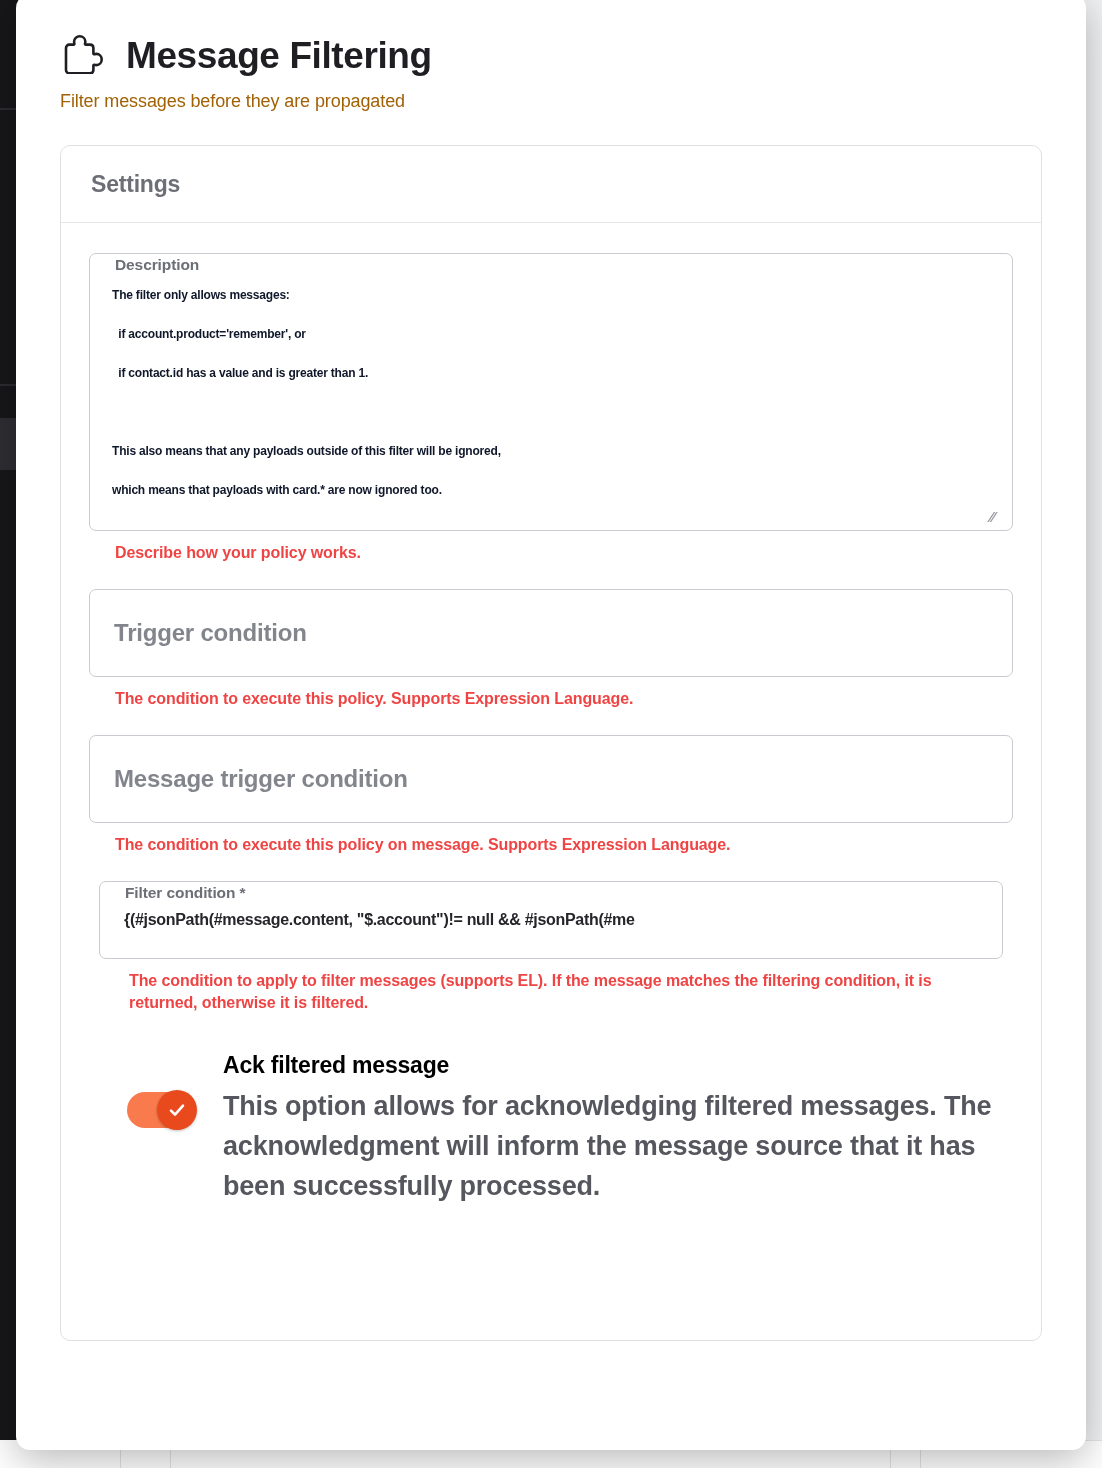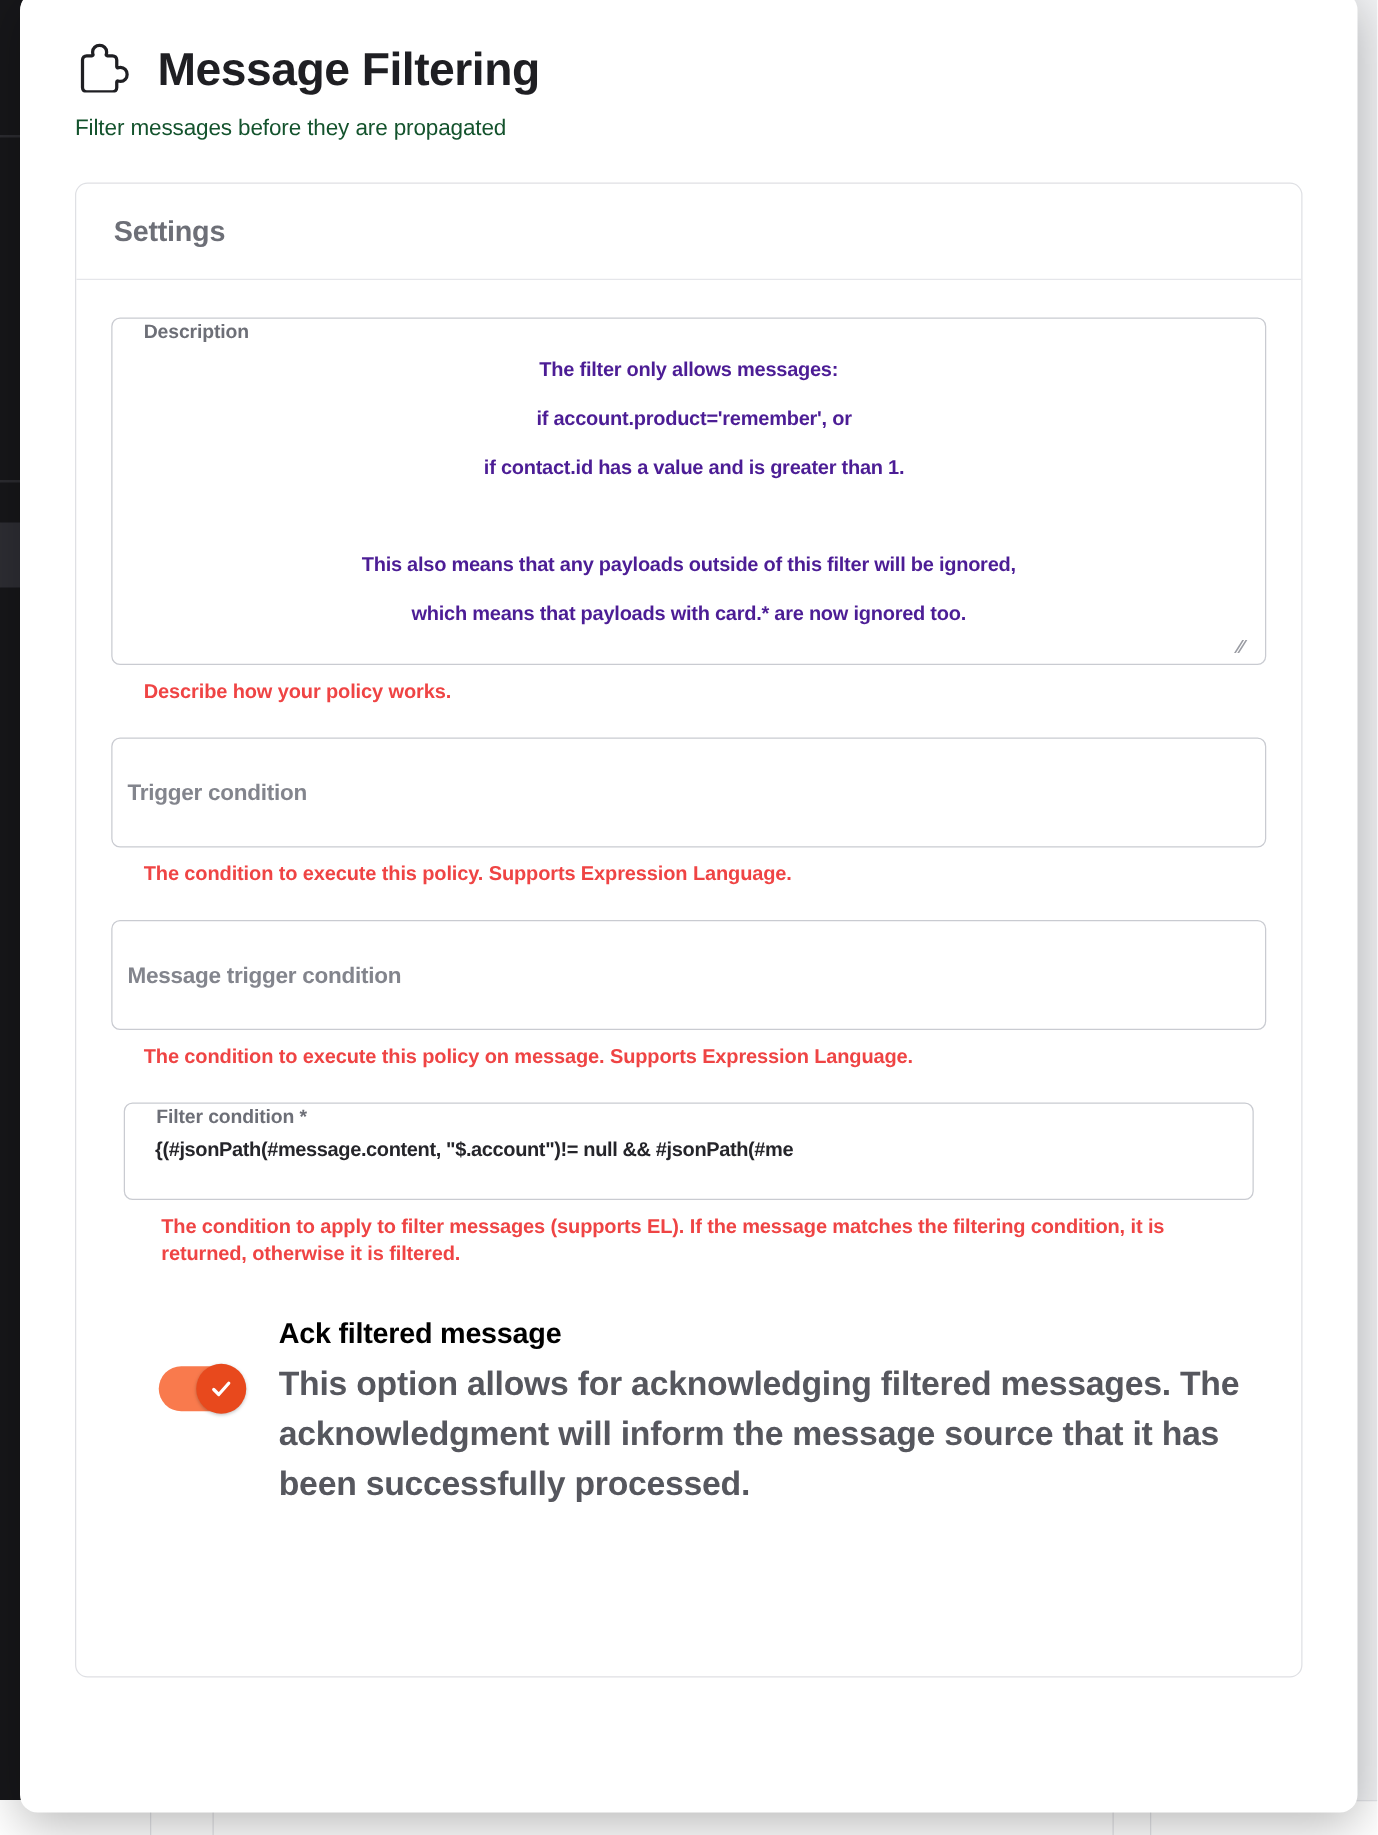--- a/index.html
+++ b/index.html
@@ -95,21 +95,21 @@
   .modal-title {
     font-size: 37px;
     font-weight: bold;
     color: #1f1f23;
     letter-spacing: -0.4px;
     line-height: 1.1;
   }
   .modal-subtitle {
     margin-top: 13px;
     font-size: 18px;
-    color: #14532d;
+    color: #a16207;
     letter-spacing: -0.1px;
   }
 
   
   .card {
     margin: 33px 44px 0 44px;
     border: 1px solid #dfe0e4;
     border-radius: 10px;
     background: #ffffff;
     overflow: hidden;
@@ -146,27 +146,26 @@
     top: -10px; left: 18px;
     background: #ffffff;
     padding: 0 7px;
     font-size: 15.5px;
     color: #6d6f77;
     letter-spacing: -0.1px;
     line-height: 18px;
     margin-top: 12px;
   }
   .textarea-text {
-    font-size: 16px;
-    color: #4c1d95;
+    font-size: 12px;
+    color: #0f172a;
     line-height: 39px;
     letter-spacing: -0.2px;
     white-space: pre-wrap;
     min-height: 230px;
-    text-align: center;
   }
   .resize-handle {
     position: absolute;
     right: 8px; bottom: 6px;
     width: 14px; height: 14px;
     color: #9a9ca3;
     font-size: 15px;
     line-height: 14px;
     user-select: none;
   }
@@ -177,23 +176,23 @@
     margin: 11px 0 0 26px;
     line-height: 22px;
   }
 
   .plain-input {
     border: 1px solid #c9cbd1;
     border-radius: 7px;
     height: 88px;
     display: flex;
     align-items: center;
-    padding: 0 12px;
+    padding: 0 24px;
     background: #fff;
-    font-size: 18px;
+    font-size: 24px;
     color: #83858d;
     letter-spacing: -0.2px;
   }
   .mt-22 { margin-top: 25px; }
 
   .code-input {
     font-size: 16px;
     color: #25252a;
     letter-spacing: -0.3px;
     white-space: nowrap;

